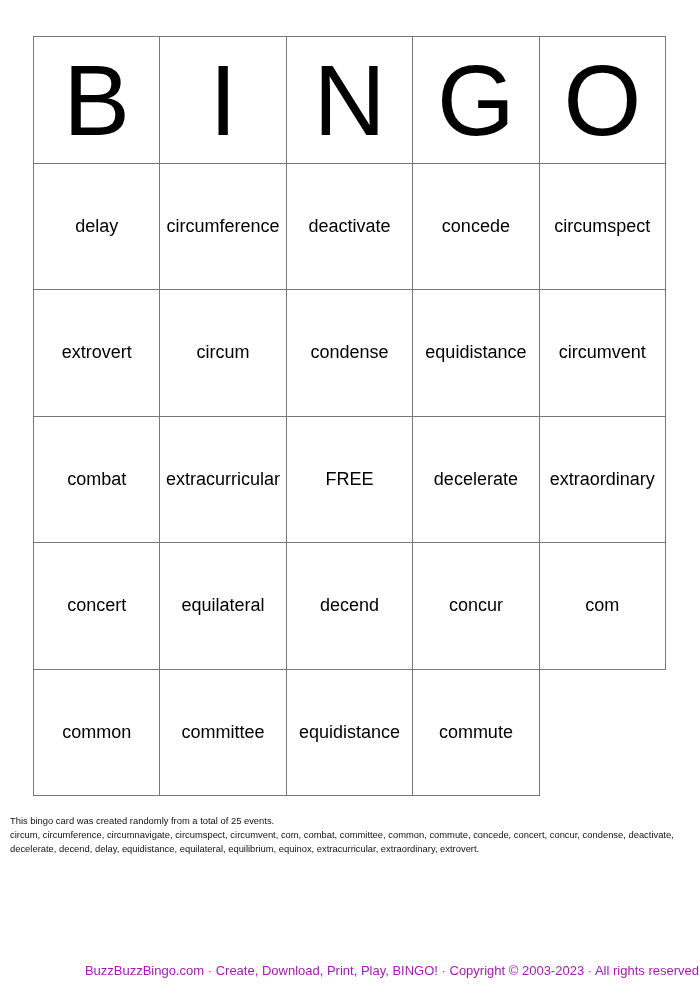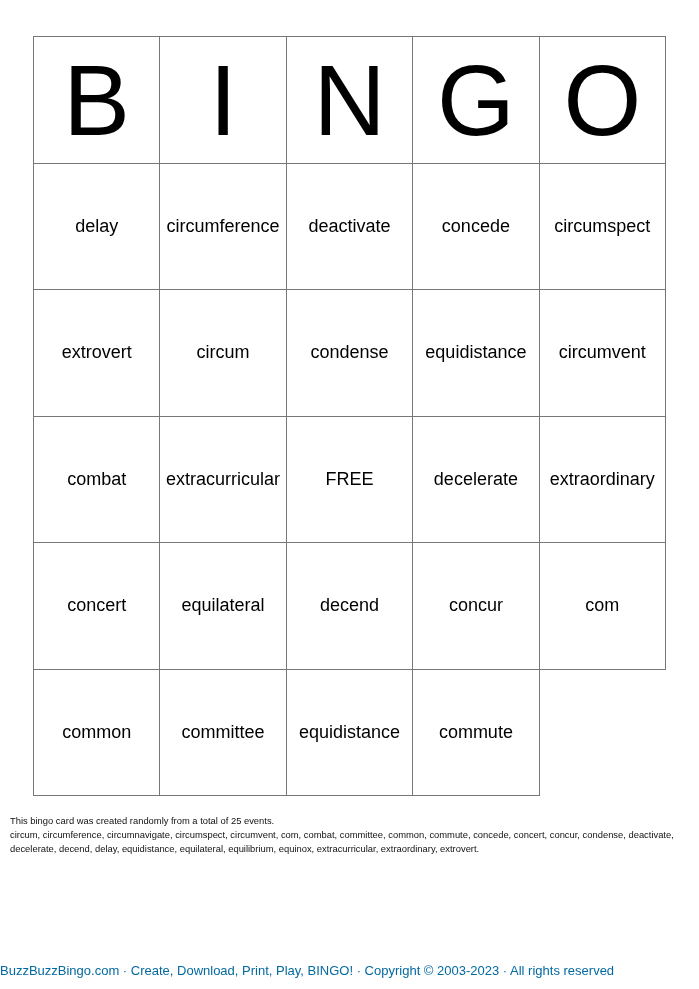--- a/index.html
+++ b/index.html
@@ -10,21 +10,21 @@
     border-top: 1px solid #777; border-left: 1px solid #777; box-sizing: border-box;
   }
   .cell {
     border-right: 1px solid #777; border-bottom: 1px solid #777; box-sizing: border-box;
     display: flex; align-items: center; justify-content: center; text-align: center;
     font-size: 18px; white-space: nowrap; overflow: hidden;
   }
   .cell.small { font-size: 15px; }
   .head { font-size: 100px; line-height: 1; }
   .info { position: absolute; left: 10px; top: 806px; font-size: 9.4px; line-height: 14px; color: #111; width: 685px; margin-top: 8px; }
-  .footer { position: absolute; left: 0; width: 699px; top: 963px; text-align: left; font-size: 13px; color: #0369a1; }
+  .footer { position: absolute; left: 0; width: 699px; top: 963px; text-align: right; font-size: 13px; color: #a21caf; }
 </style>
 </head>
 <body>
 
 <div class="card">
   <div class="cell head">B</div>
   <div class="cell head">I</div>
   <div class="cell head">N</div>
   <div class="cell head">G</div>
   <div class="cell head">O</div>

